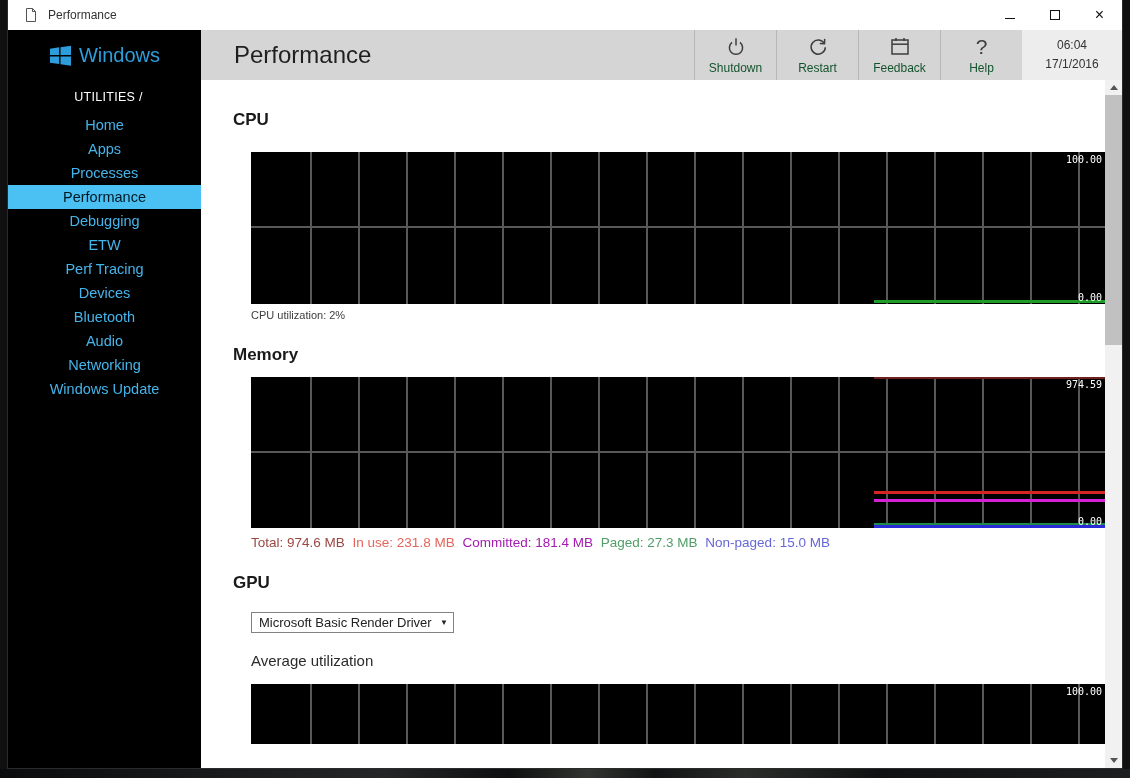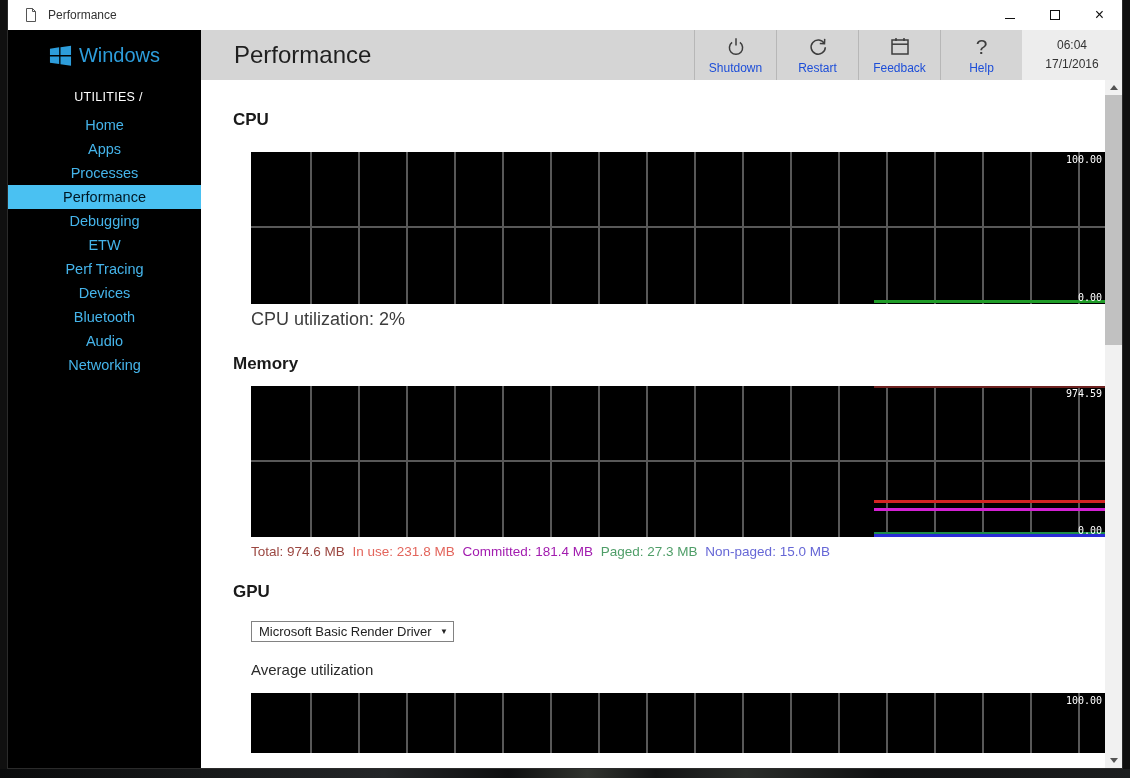--- a/index.html
+++ b/index.html
@@ -40,21 +40,21 @@
   .nav-item.selected { background:#4ac1f2; color:#001824; }
   
   .content { flex:1; display:flex; flex-direction:column; position:relative; min-width:0; }
   .header { height:50px; flex:0 0 50px; background:#d5d5d5; display:flex; align-items:stretch; }
   .page-title { font-size:24px; font-weight:400; color:#1f1f1f; align-self:center; margin-left:33px; flex:1; }
   .action-btn {
     width:82px; border-left:1px solid #b7b7b7; display:flex; flex-direction:column;
     align-items:center; justify-content:center; gap:2px; cursor:pointer; color:#3d3d3d;
   }
   .action-btn svg { display:block; }
-  .action-label { font-size:12px; color:#1d4ed8; }
+  .action-label { font-size:12px; color:#14532d; }
   .help-glyph { font-size:21px; font-weight:400; color:#3d3d3d; height:24px; line-height:24px; }
   .clock-box { width:100px; background:#ededed; display:flex; flex-direction:column; align-items:center; justify-content:center; font-size:12px; color:#333; line-height:1.6; }
   
   .main { flex:1; background:#fff; padding:0 17px 0 50px; overflow:hidden; position:relative; }
   .section-heading { font-size:17px; font-weight:700; color:#1a1a1a; margin-left:-18px; }
   .h-cpu { padding-top:30px; }
   .h-mem { margin-top:24px; }
   .h-gpu { margin-top:23px; }
   .chart {
     position:relative; margin-top:22px; height:152px; overflow:hidden;
@@ -62,21 +62,21 @@
     background-image:repeating-linear-gradient(90deg, transparent 0px, transparent 46px, #585858 46px, #585858 48px);
     background-position:13px 0;
   }
   .chart::before { content:""; position:absolute; left:0; right:0; top:74px; height:2px; background:#585858; }
   .chart--mem { height:151px; margin-top:12px; }
   .chart--gpu { height:60px; margin-top:15px; }
   .chart-max, .chart-min { position:absolute; right:3px; color:#fff; font-family:"DejaVu Sans Mono", monospace; font-size:10px; z-index:3; }
   .chart-max { top:2px; }
   .chart-min { bottom:1px; }
   .series-line { position:absolute; right:0; height:3px; z-index:2; }
-  .status-text { margin-top:5px; font-size:18px; color:#3d3d3d; }
+  .status-text { margin-top:5px; font-size:11px; color:#3d3d3d; }
   .mem-stats { margin-top:7px; font-size:13.5px; }
   .mem-stat { margin-right:4px; }
   .driver-select {
     margin-top:19px; width:203px; height:21px; border:1px solid #828282; background:#fff;
     font-size:13px; color:#222; display:inline-flex; align-items:center; justify-content:space-between;
     padding:0 5px 0 7px; cursor:pointer;
   }
   .select-caret { font-size:8px; color:#222; }
   .sub-heading { margin-top:19px; font-size:15px; color:#2b2b2b; }
   
@@ -125,20 +125,21 @@
         <li class="nav-item">Apps</li>
         <li class="nav-item">Processes</li>
         <li class="nav-item selected">Performance</li>
         <li class="nav-item">Debugging</li>
         <li class="nav-item">ETW</li>
         <li class="nav-item">Perf Tracing</li>
         <li class="nav-item">Devices</li>
         <li class="nav-item">Bluetooth</li>
         <li class="nav-item">Audio</li>
         <li class="nav-item">Networking</li>
+        <li class="nav-item">Windows Update</li>
       </ul>
     </div>
 
     <div class="content">
       <div class="header">
         <div class="page-title">Performance</div>
 
         <div class="action-btn">
           <svg width="24" height="24" viewBox="0 0 24 24">
             <path d="M8.1 7.4 a6.6 6.6 0 1 0 7.8 0" fill="none" stroke="#3d3d3d" stroke-width="1.5"></path>

